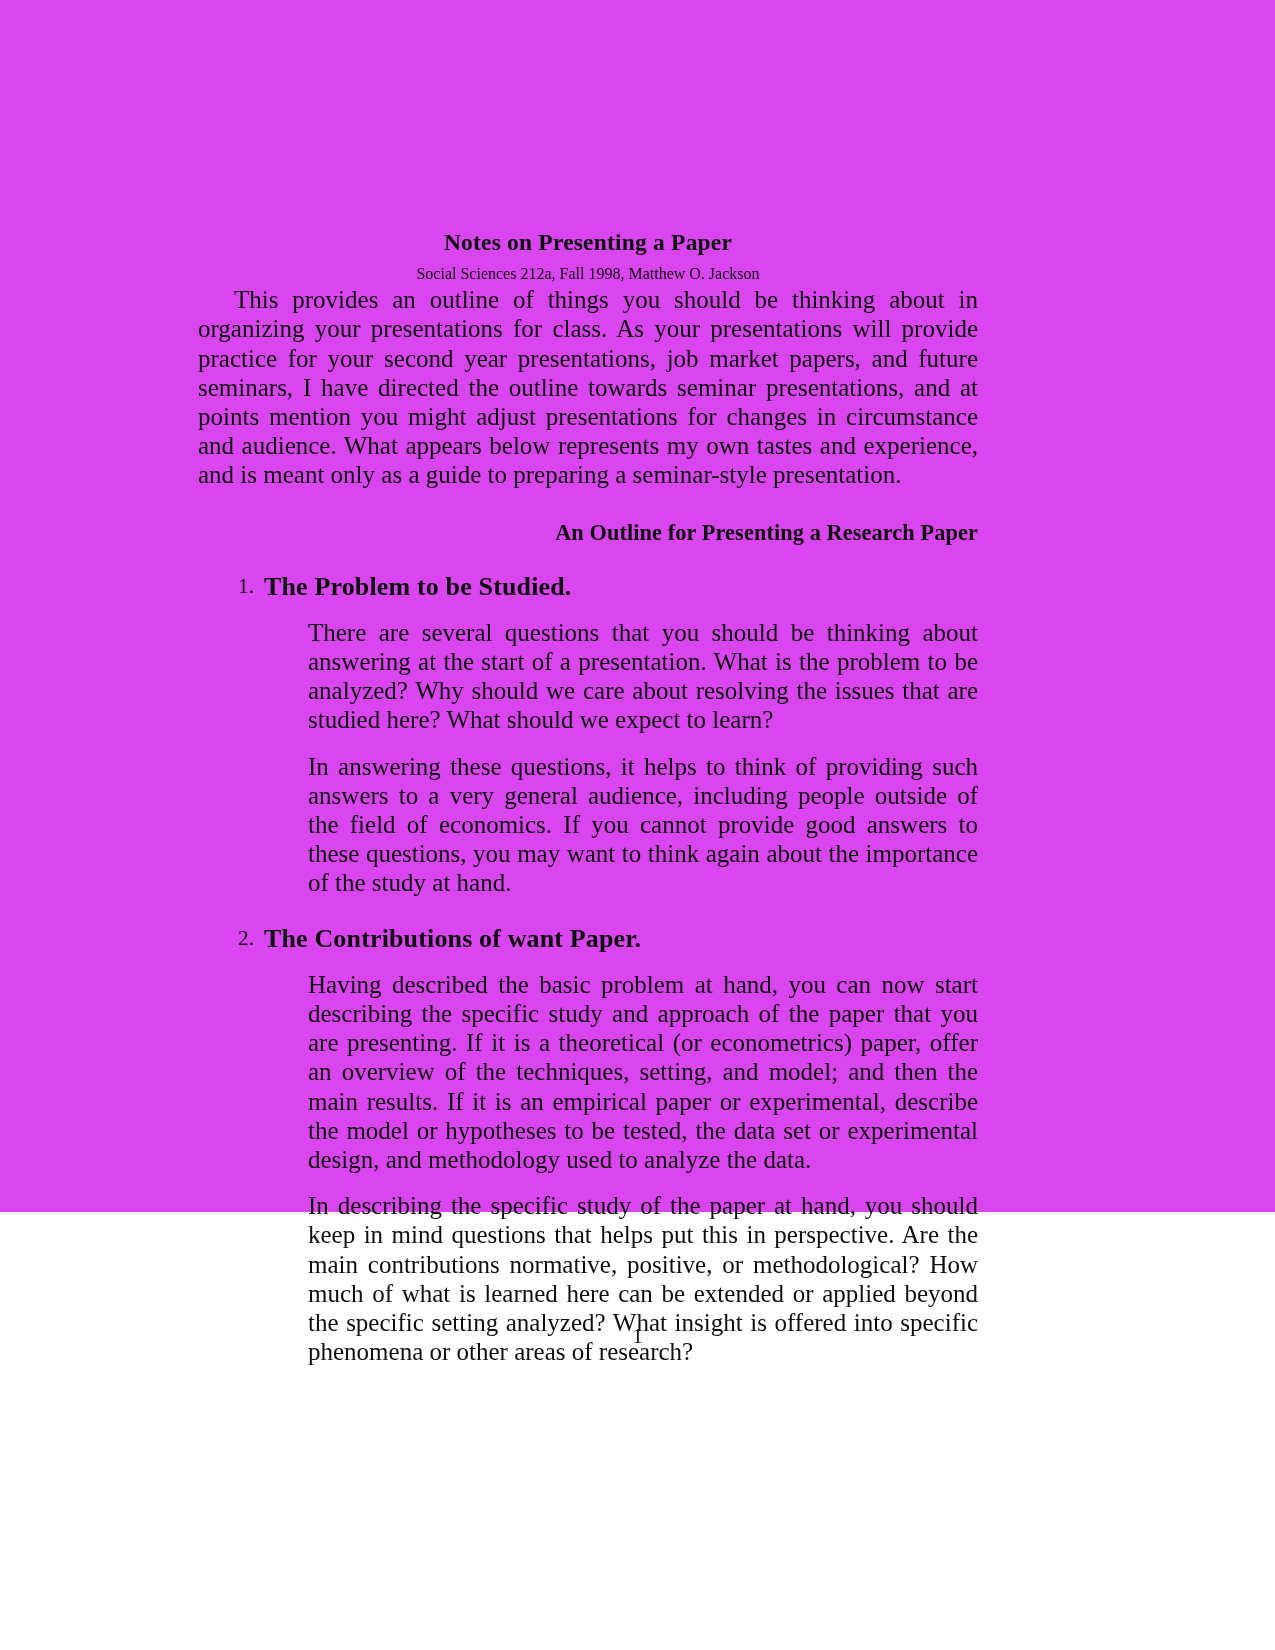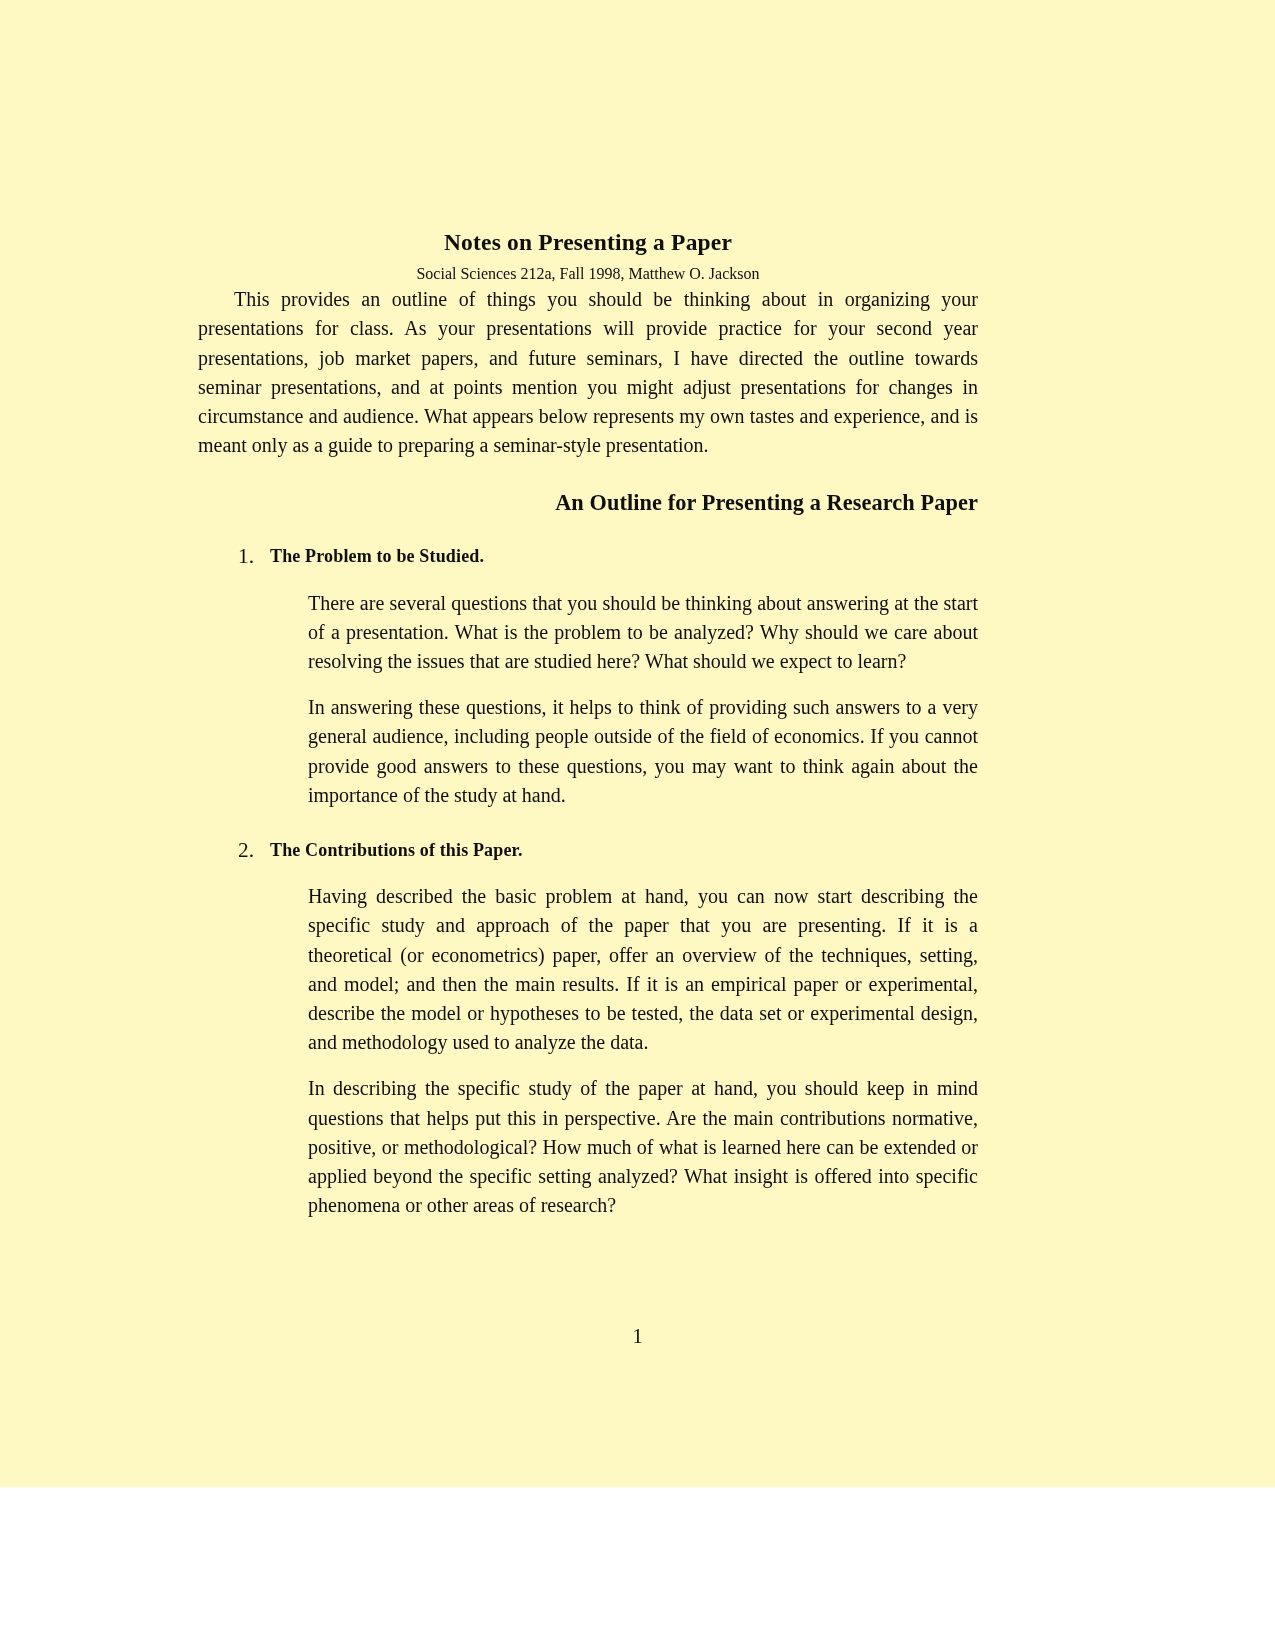--- a/index.html
+++ b/index.html
@@ -12,22 +12,22 @@
     height: 1650px;
     font-family: "Liberation Serif", "DejaVu Serif", serif;
     color: #100f0f;
     position: relative;
     overflow: hidden;
   }
   .page {
     position: absolute;
     left: 0; top: 0;
     width: 1275px;
-    height: 1487px;
-    background: #fef9c3;
+    height: 1212px;
+    background: #d946ef;
   }
   .content {
     position: absolute;
     left: 198px;
     top: 228px;
     width: 780px;
   }
   .doc-title {
     text-align: center;
     font-weight: bold;
@@ -38,21 +38,21 @@
   }
   .doc-subtitle {
     text-align: center;
     font-size: 16px;
     line-height: 1.3;
     margin: 7px 0 0 0;
   }
   p.body-text {
     text-align: justify;
     text-justify: inter-word;
-    font-size: 20px;
+    font-size: 25px;
     line-height: 29.2px;
     margin: 0;
     hyphens: none;
   }
   .intro {
     margin-top: 25px;
     text-indent: 36px;
   }
   .section-head {
     text-align: right;
@@ -75,23 +75,23 @@
     position: absolute;
     left: 26px;
     top: 0;
     font-size: 21.3px;
     line-height: 29.2px;
     width: 30px;
     text-align: right;
   }
   .item-title {
     font-weight: bold;
-    font-size: 18px;
+    font-size: 26px;
     line-height: 29.2px;
-    margin: 10px;
+    margin: 4px;
     letter-spacing: 0.15px;
   }
   ol.outline .para {
     margin-top: 17px;
     margin-left: 48px;
   }
   .page-number {
     position: absolute;
     left: 0;
     top: 1325px;
@@ -119,21 +119,21 @@
 
       <li>
         <span class="item-num">1.</span>
         <div class="item-title">The Problem to be Studied.</div>
         <p class="body-text para">There are several questions that you should be thinking about answering at the start of a presentation. What is the problem to be analyzed? Why should we care about resolving the issues that are studied here? What should we expect to learn?</p>
         <p class="body-text para">In answering these questions, it helps to think of providing such answers to a very general audience, including people outside of the field of economics. If you cannot provide good answers to these questions, you may want to think again about the importance of the study at hand.</p>
       </li>
 
       <li>
         <span class="item-num">2.</span>
-        <div class="item-title">The Contributions of this Paper.</div>
+        <div class="item-title">The Contributions of want Paper.</div>
         <p class="body-text para">Having described the basic problem at hand, you can now start describing the specific study and approach of the paper that you are presenting. If it is a theoretical (or econometrics) paper, offer an overview of the techniques, setting, and model; and then the main results. If it is an empirical paper or experimental, describe the model or hypotheses to be tested, the data set or experimental design, and methodology used to analyze the data.</p>
         <p class="body-text para">In describing the specific study of the paper at hand, you should keep in mind questions that helps put this in perspective. Are the main contributions normative, positive, or methodological? How much of what is learned here can be extended or applied beyond the specific setting analyzed? What insight is offered into specific phenomena or other areas of research?</p>
       </li>
 
     </ol>
 
   </div>
 
   <div class="page-number">1</div>
 

